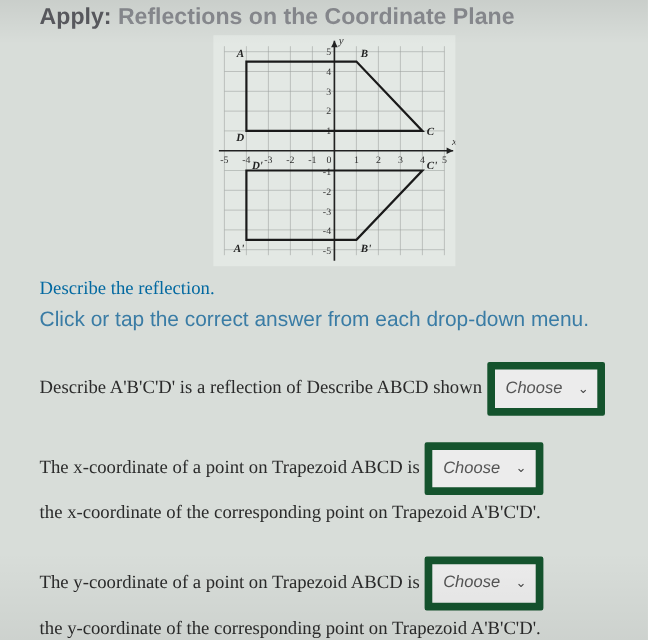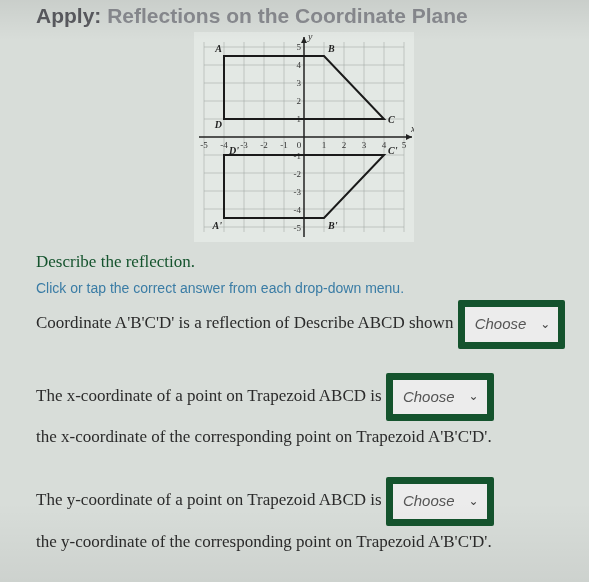--- a/index.html
+++ b/index.html
@@ -31,28 +31,28 @@
     margin-left: 4px;
   }
   .graph-wrap {
     display: flex;
     justify-content: center;
     margin-bottom: 10px;
   }
   svg.graph { background: #e3e8e4; }
   .describe {
     font-size: 17px;
-    color: #14532d;
+    color: #0369a1;
     margin-bottom: 8px;
   }
   .instruct {
     font-family: Arial, sans-serif;
-    font-size: 14px;
+    font-size: 19px;
     color: #3a7ca5;
-    margin-bottom: 4px;
+    margin-bottom: 27px;
   }
   .sentence {
     font-size: 17px;
     color: #2b2b2b;
     line-height: 1.9;
     margin-bottom: 24px;
     display: block;
   }
   .sentence .ital { }
   .dropdown {
@@ -174,21 +174,21 @@
           <text x="-65" y="17" text-anchor="end">D'</text>
         </g>
       </g>
     </svg>
   </div>
 
   <div class="describe">Describe the reflection.</div>
   <div class="instruct">Click or tap the correct answer from each drop-down menu.</div>
 
   <div class="sentence">
-    <span>Coordinate </span><span class="ital">A'B'C'D'</span><span> is a reflection of Describe </span><span class="ital">ABCD</span><span> shown </span>
+    <span>Describe </span><span class="ital">A'B'C'D'</span><span> is a reflection of Describe </span><span class="ital">ABCD</span><span> shown </span>
     <span class="dropdown">
       <span>Choose</span>
       <span class="chev">⌄</span>
     </span>
   </div>
 
   <div class="sentence">
     <span>The </span><span class="ital">x</span><span>-coordinate of a point on Trapezoid </span><span class="ital">ABCD</span><span> is </span>
     <span class="dropdown">
       <span>Choose</span>

